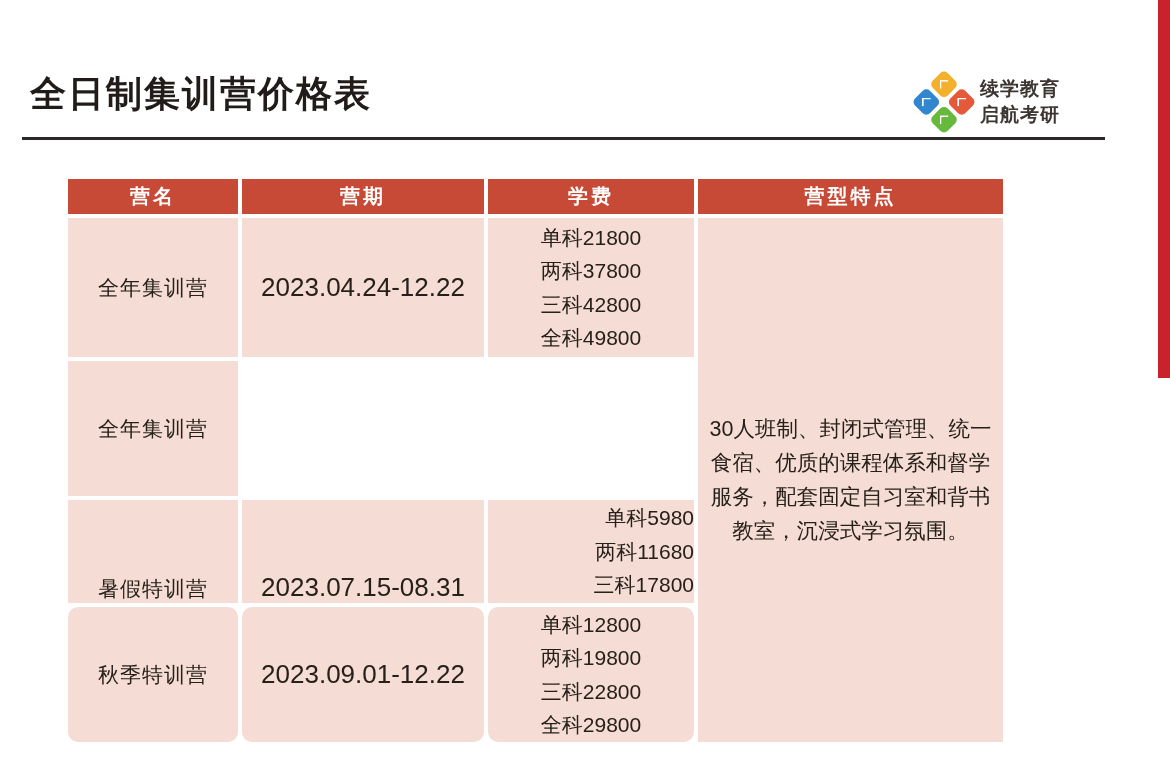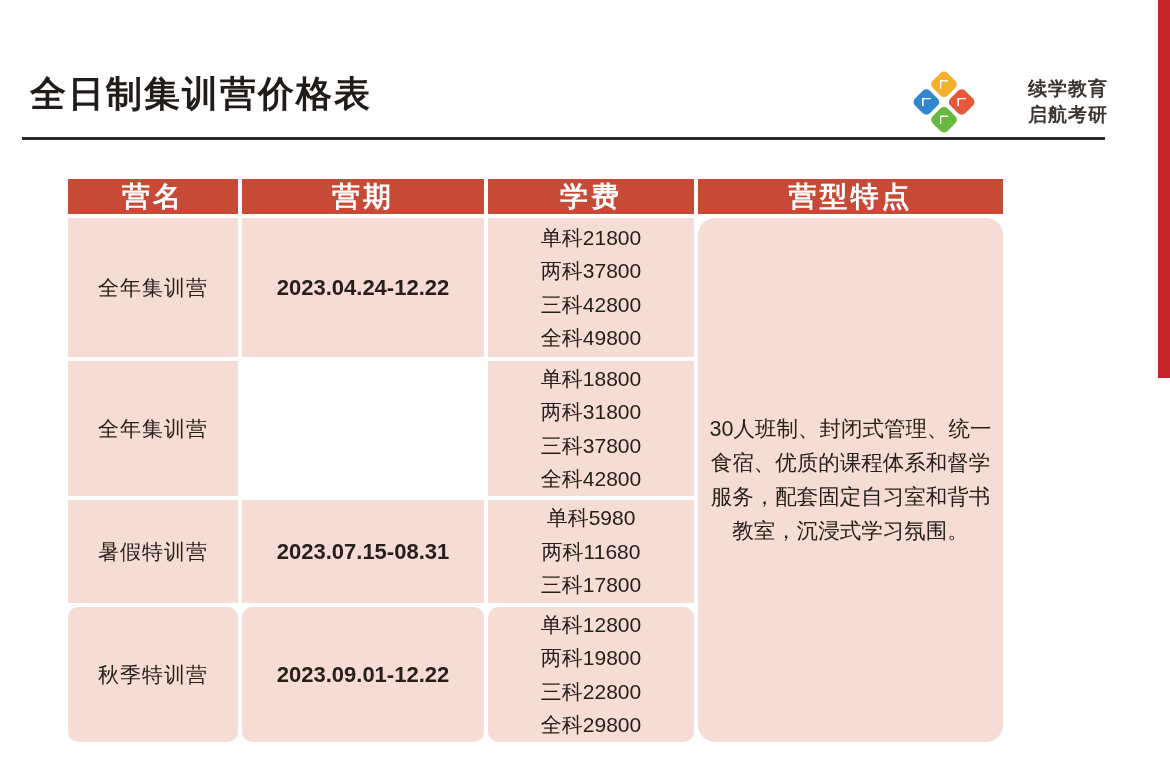--- a/index.html
+++ b/index.html
@@ -9,21 +9,21 @@
 
   
   .accent-bar { position: absolute; top: 0; right: 0; width: 12px; height: 378px; background: #c8232b; }
 
   
   .title { position: absolute; left: 30px; top: 70px; font-size: 36px; font-weight: bold;
            color: #211c19; letter-spacing: 2px; }
   .underline { position: absolute; left: 22px; top: 137px; width: 1083px; height: 3px; background: #2c2828; }
 
   
-  .logo { position: absolute; left: 916px; top: 74px; display: flex; align-items: center; gap: 48px; }
+  .logo { position: absolute; left: 916px; top: 74px; display: flex; align-items: center; }
   .logo-icon { position: relative; width: 56px; height: 56px; display: grid;
                grid-template-columns: 21px 21px; grid-template-rows: 21px 21px; gap: 4px;
                transform: rotate(45deg); place-content: center; }
   .tile { width: 21px; height: 21px; border-radius: 5px; position: relative; }
   .tile-top    { background: #f2b02c; }
   .tile-right  { background: #e4593a; }
   .tile-left   { background: #3187cd; }
   .tile-bottom { background: #67b93e; }
   .tile::after { content: ""; position: absolute; left: 6px; top: 6px; width: 7px; height: 7px;
                  border-left: 2px solid #ffffff; border-bottom: 2px solid #ffffff; border-radius: 1px;
@@ -31,29 +31,29 @@
   .logo-text { margin-left: 8px; font-size: 19px; line-height: 26px; font-weight: bold;
                color: #3c3531; letter-spacing: 1px; white-space: nowrap; }
 
   
   .table { position: absolute; left: 68px; top: 179px; width: 935px;
            display: grid;
            grid-template-columns: 170px 242px 206px 305px;
            grid-template-rows: 35px 139px 135px 103px 135px;
            gap: 4px; background: #ffffff; }
   .cell { display: flex; align-items: center; justify-content: center; text-align: center; }
-  .th { background: #c74a36; color: #ffffff; font-size: 28px; font-weight: bold; letter-spacing: 3px; }
+  .th { background: #c74a36; color: #ffffff; font-size: 20px; font-weight: bold; letter-spacing: 3px; }
   .td { background: #f5ddd5; color: #262019; }
   .name { font-size: 21px; letter-spacing: 1px; }
-  .period { font-size: 22px; font-weight: bold; }
+  .period { font-size: 26px; }
   .fees { flex-direction: column; font-size: 21px; line-height: 33.5px; }
   .features { font-size: 21.5px; line-height: 34px; padding: 0 10px; }
   .c1 { grid-column: 1; } .c2 { grid-column: 2; } .c3 { grid-column: 3; } .c4 { grid-column: 4; }
-  .r1 { grid-row: 1; } .r2 { grid-row: 2; } .r3 { grid-row: 3; } .r4 { grid-row: 4; } .r5 { grid-row: 5; border-radius: 10px; }
-  .rspan { grid-row: 2 / 6; border-radius: 17px; }
+  .r1 { grid-row: 1; } .r2 { grid-row: 2; } .r3 { grid-row: 3; } .r4 { grid-row: 4; align-items: flex-end; } .r5 { grid-row: 5; border-radius: 10px; }
+  .rspan { grid-row: 2 / 6; }
 </style>
 </head>
 <body>
 
 <div class="page">
 
   <div class="accent-bar"></div>
 
   <h1 class="title">全日制集训营价格表</h1>
   <div class="underline"></div>
@@ -83,26 +83,20 @@
     <div class="cell td fees c3 r2">
       <div>单科21800</div>
       <div>两科37800</div>
       <div>三科42800</div>
       <div>全科49800</div>
     </div>
 
     <div class="cell td features c4 rspan">30人班制、封闭式管理、统一食宿、优质的课程体系和督学服务，配套固定自习室和背书教室，沉浸式学习氛围。</div>
 
     <div class="cell td name c1 r3">全年集训营</div>
-    <div class="cell td fees c3 r3">
-      <div>单科18800</div>
-      <div>两科31800</div>
-      <div>三科37800</div>
-      <div>全科42800</div>
-    </div>
 
     <div class="cell td name c1 r4">暑假特训营</div>
     <div class="cell td period c2 r4">2023.07.15-08.31</div>
     <div class="cell td fees c3 r4">
       <div>单科5980</div>
       <div>两科11680</div>
       <div>三科17800</div>
     </div>
 
     <div class="cell td name c1 r5">秋季特训营</div>

